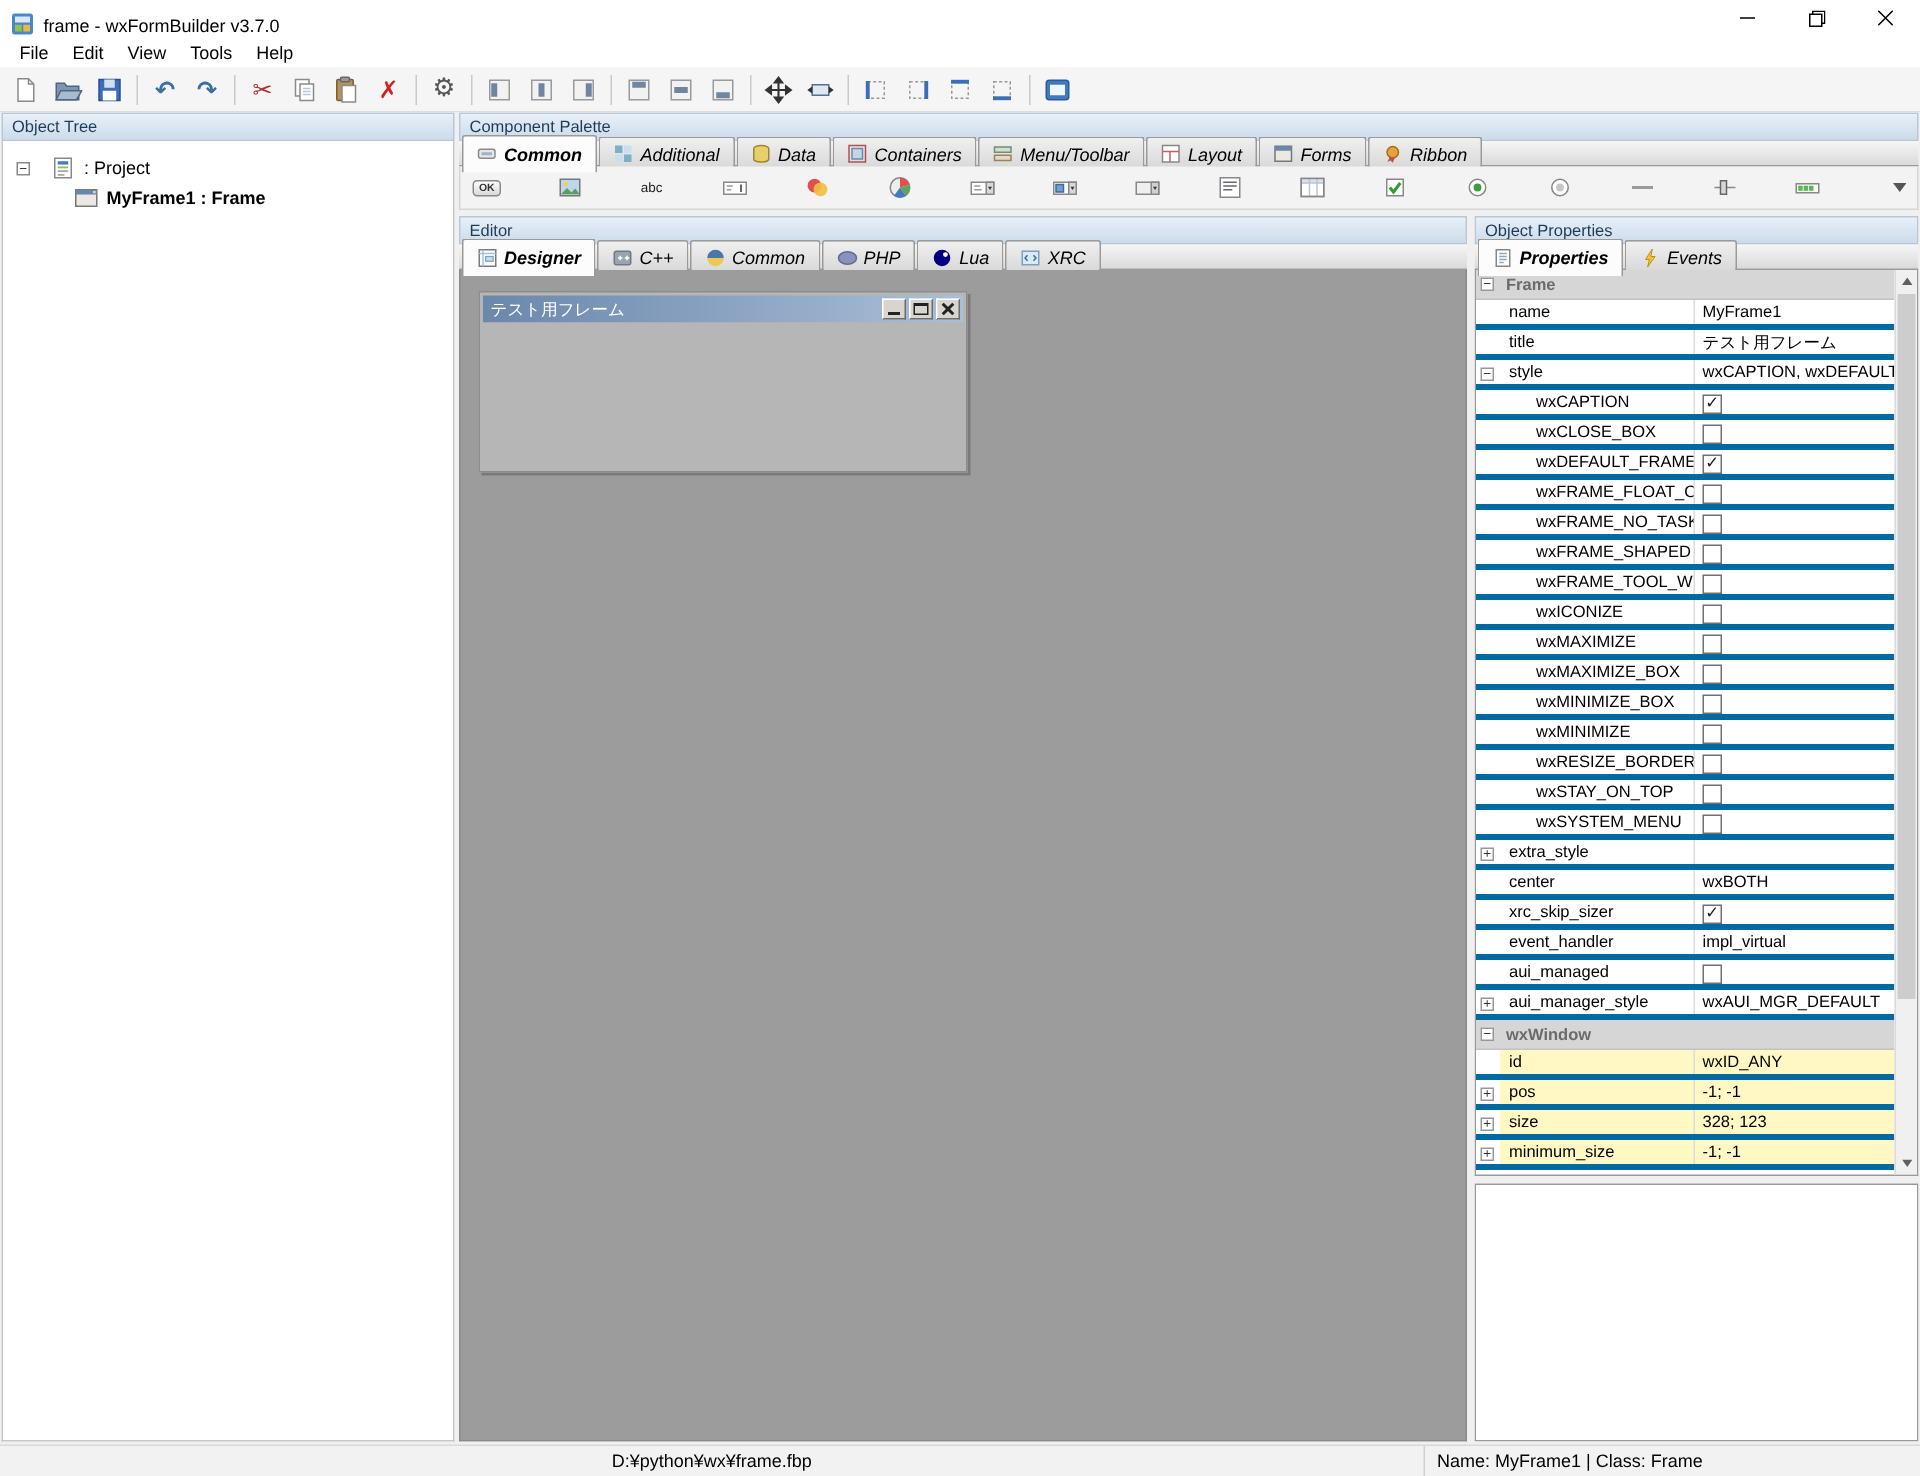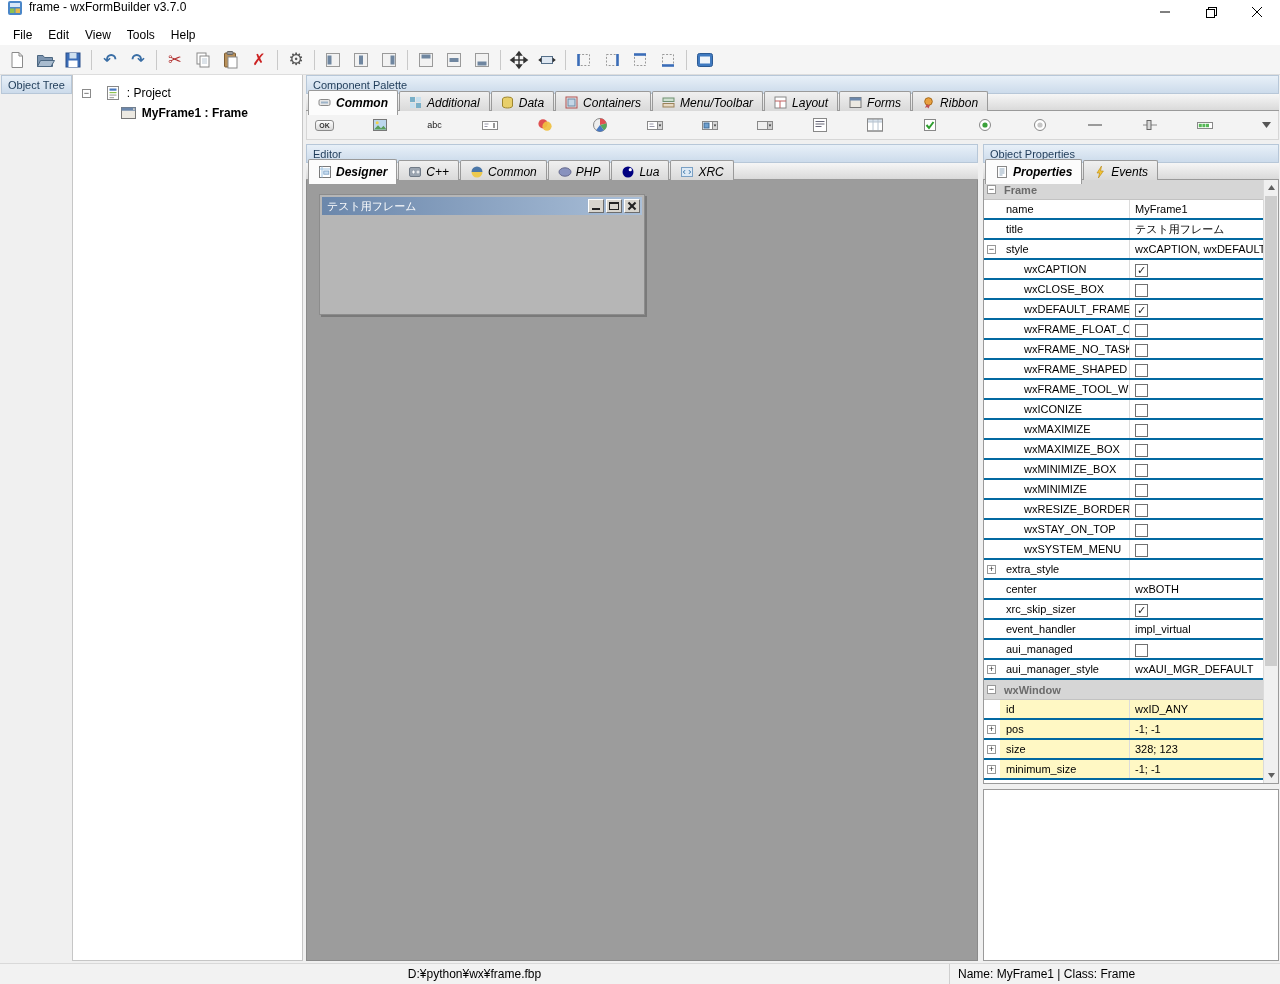--- a/index.html
+++ b/index.html
@@ -2,39 +2,39 @@
 <html style="--ph-top: #e8f0f8; --ph-bot: #ccdbeb; --ph-text: #1e3b58; --canvas: #9c9c9c; --cap-l: #6b87ab; --cap-r: #aabfd8; --yellow: #fff8c4; --cat-bg: #d6d6d6; --tab-active: #fcfcfc;"><head>
 <meta charset="utf-8">
 <style>
   * { margin:0; padding:0; box-sizing:border-box; }
   html,body { width:1280px; height:984px; overflow:hidden; }
   body { font-family:"Liberation Sans","DejaVu Sans",sans-serif; font-size:12px; background:#f0f0f0; color:#000; }
   svg { display:block; }
   .app { width:1280px; height:984px; display:flex; flex-direction:column; background:#f0f0f0; }
 
   
-  .titlebar { height:24px; background:#ffffff; display:flex; align-items:flex-start; padding-left:7px; flex:none; }
+  .titlebar { height:24px; background:#ffffff; display:flex; align-items:flex-end; padding-left:7px; flex:none; }
   .app-icon { width:16px; height:16px; margin-right:6px; flex:none; }
   .title { font-size:12px; color:#000; }
   .win-ctls { margin-left:auto; display:flex; height:100%; }
   .ctl { width:46px; height:100%; display:flex; align-items:center; justify-content:center; }
 
   
   .menubar { height:21px; background:#ffffff; display:flex; align-items:center; padding-left:5px; flex:none; }
   .menu-item { padding:2px 8px; font-size:12px; cursor:default; }
 
   
   .toolbar { height:30px; background:#f5f5f5; border-bottom:1px solid #dddddd; display:flex; align-items:center; padding:0 3px; flex:none; }
   .tb-btn { width:28px; height:26px; border:none; background:transparent; display:flex; align-items:center; justify-content:center; padding:0; }
   .tb-glyph { font-family:"DejaVu Sans",sans-serif; font-size:16px; line-height:1; }
   .tb-sep { width:1px; height:20px; background:#c9c9c9; margin:0 4px; flex:none; }
 
   
   .main { flex:1; display:flex; background:#f0f0f0; overflow:hidden; }
-  .left { width:302px; flex:none; display:flex; flex-direction:row; margin:0 3px 2px 1px; }
+  .left { width:302px; flex:none; display:flex; flex-direction:column; margin:0 3px 2px 1px; }
   .right { flex:1; display:flex; flex-direction:column; margin:0 1px 2px 0; }
 
   .pane-header { height:19px; flex:none; background:linear-gradient(var(--ph-top,#e8f0f8),var(--ph-bot,#ccdbeb)); border:1px solid #b7c7d8; display:flex; align-items:center; padding:0 6px; font-size:11px; color:var(--ph-text,#1e3b58); }
 
   
   .tree { flex:1; background:#fff; border:1px solid #c6c6c6; border-top:none; padding-top:8px; }
   .tree-row { display:flex; align-items:center; height:20px; font-size:12px; }
   .tree-row .expander { width:9px; height:9px; flex:none; border:1px solid #8a8a8a; background:#fff; font-size:9px; line-height:7px; text-align:center; color:#333; margin-left:9px; }
   .tree-icon { width:17px; height:16px; flex:none; margin:0 5px 0 14px; }
   .tree-row.lv1 { padding-left:37px; }
@@ -69,21 +69,21 @@
   .pvg-min { position:absolute; left:3px; bottom:2px; width:8px; height:2px; background:#222; }
   .pvg-max { position:absolute; left:2px; top:2px; width:10px; height:8px; border:1px solid #222; border-top-width:2px; }
   .pvg-x1,.pvg-x2 { position:absolute; left:2px; top:5px; width:10px; height:2px; background:#222; }
   .pvg-x1 { transform:rotate(45deg); } .pvg-x2 { transform:rotate(-45deg); }
   .pv-body { flex:1; background:#b6b6b6; }
 
   
   .props { width:296px; flex:none; display:flex; flex-direction:column; overflow:hidden; }
   .pg-wrap { height:604px; flex:none; display:flex; border:1px solid #9a9a9a; border-top:none; background:#fff; overflow:hidden; }
   .pg { flex:1; overflow:hidden; }
-  .pg-row { display:flex; height:20px; font-size:11px; border-bottom:2px solid #0369a1; align-items:stretch; }
+  .pg-row { display:flex; height:20px; font-size:11px; border-bottom:4px solid #0369a1; align-items:stretch; }
   .pg-margin { width:16px; flex:none; background:#fff; }
   .pg-expand { display:inline-block; width:9px; height:9px; border:1px solid #989898; background:#fff; font-size:9px; line-height:7px; text-align:center; color:#333; margin:5px 0 0 3px; }
   .pg-label { width:130px; flex:none; display:flex; align-items:center; padding-left:6px; border-right:1px solid #dcdcdc; overflow:hidden; white-space:nowrap; }
   .pg-label.ind { padding-left:24px; }
   .pg-value { flex:1; display:flex; align-items:center; padding-left:5px; overflow:hidden; white-space:nowrap; }
   .pg-row.cat { background:var(--cat-bg,#d6d6d6); border-bottom:1px solid #c2c2c2; }
   .pg-row.cat .pg-margin { background:transparent; }
   .pg-cat-label { flex:1; display:flex; align-items:center; padding-left:4px; font-weight:bold; color:#6b6b6b; }
   .pg-row.yellow .pg-label, .pg-row.yellow .pg-value { background:var(--yellow,#fff8c4); }
   .pg-check { width:13px; height:13px; flex:none; border:1px solid #707070; background:#fff; font-size:11px; line-height:11px; text-align:center; font-weight:bold; color:#1a1a1a; margin-top:3px; }

